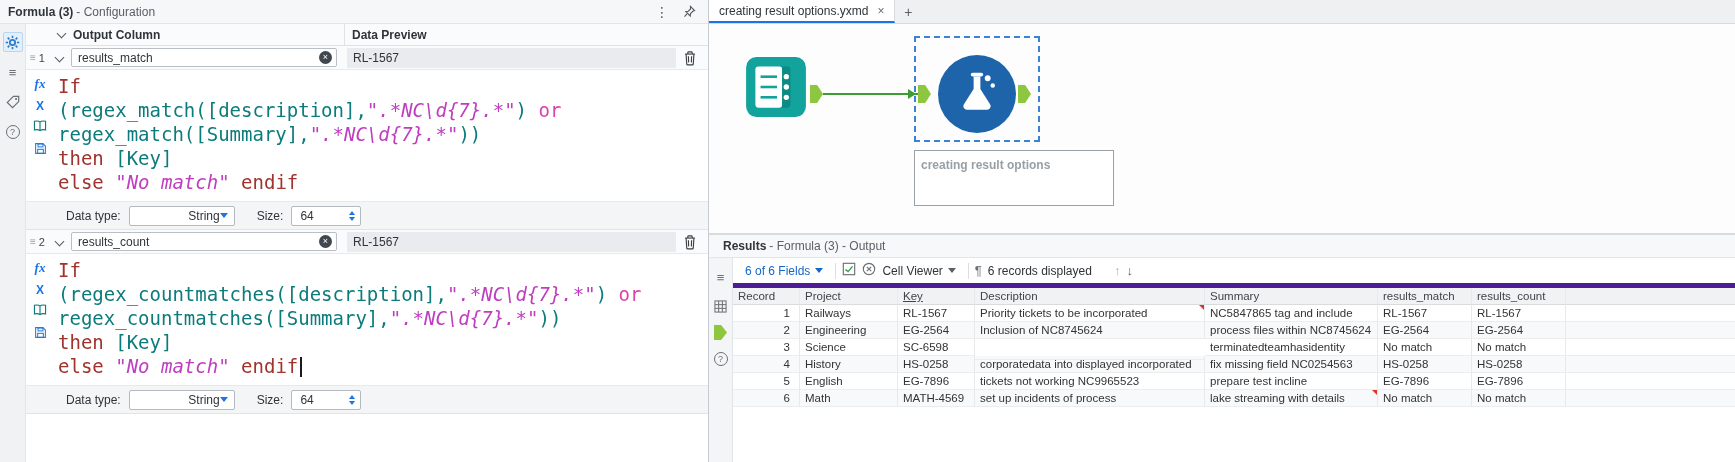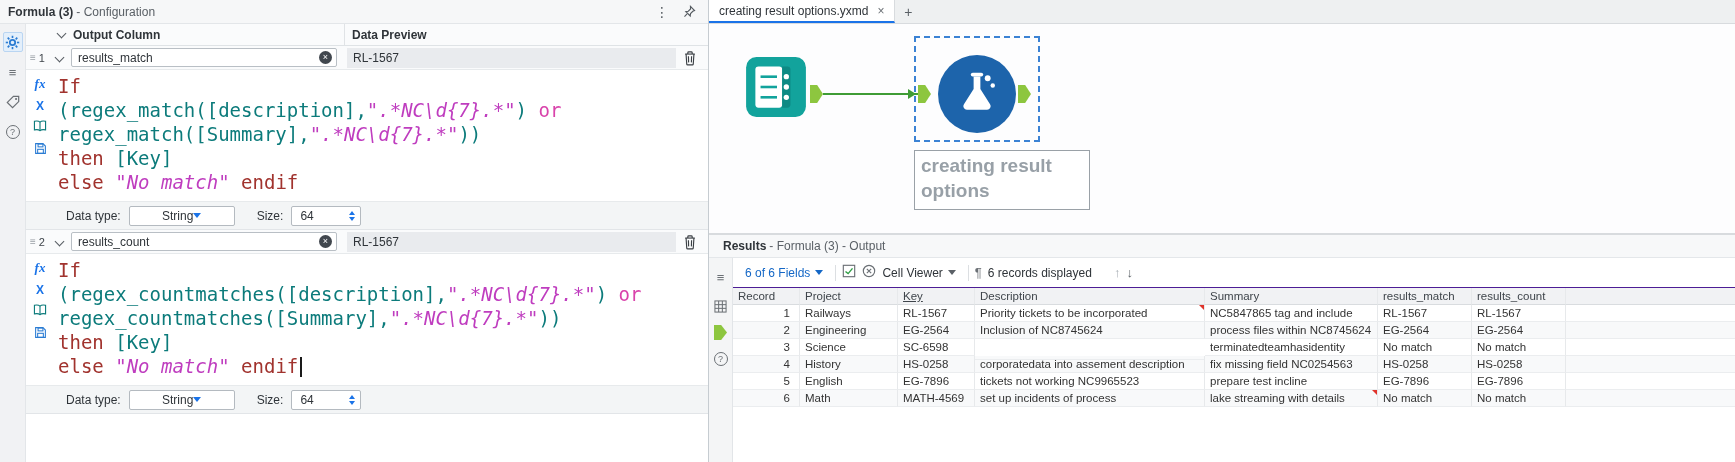--- a/index.html
+++ b/index.html
@@ -45,21 +45,21 @@
   .tk-kw{color:#a1332e}
   .tk-fn{color:#0c7b7b}
   .tk-str{color:#bf3dbf;font-style:italic}
   .tk-op{color:#d943ab}
   .tk-pl{color:#333}
   .tk-caret{display:inline-block;width:2px;height:20px;background:#1a1a1a;vertical-align:text-bottom;margin-left:2px}
 
   .typerow{height:28px;background:#f3f5f6;border-bottom:1px solid #e2e5e8;display:flex;align-items:center;padding-left:40px;gap:8px}
   .lbl{font-size:12px;color:#2f3439}
   .lbl2{margin-left:14px}
-  .select{width:106px;height:20px;background:#fff;border:1px solid #b4bac0;border-radius:2px;display:flex;align-items:center;justify-content:center;padding-left:6px;font-size:12px;color:#2f3439}
+  .select{width:106px;height:20px;background:#fff;border:1px solid #b4bac0;border-radius:2px;display:flex;align-items:center;justify-content:flex-end;padding-left:6px;font-size:12px;color:#2f3439}
   .dd{width:0;height:0;border-left:4px solid transparent;border-right:4px solid transparent;border-top:5px solid #1a73e8;margin-right:6px}
   .dd-gray{border-top-color:#5a6066}
   .dd-blue{border-top-color:#1467c6}
   .spin{width:70px;height:20px;background:#fff;border:1px solid #b4bac0;border-radius:2px;display:flex;align-items:center;justify-content:space-between;padding-left:8px;font-size:12px;color:#2f3439}
   .spinner{display:flex;flex-direction:column;gap:2px;margin-right:5px;align-items:center}
   .spinner i{display:block;width:0;height:0;border-left:3.5px solid transparent;border-right:3.5px solid transparent}
   .spinner .up{border-bottom:4px solid #1a73e8}
   .spinner .dn{border-top:4px solid #1a73e8}
 
   
@@ -72,29 +72,29 @@
   .canvas{position:absolute;top:24px;left:0;right:0;height:210px;background:#fdfdfe;border-bottom:1px solid #d8dbde;overflow:hidden}
   .tool-input{position:absolute;left:34px;top:30px;width:66px;height:66px}
   .anchor{position:absolute;width:13px;height:18px;background:#8dc63f;clip-path:polygon(0 0,55% 0,100% 50%,55% 100%,0 100%)}
   .a-out1{left:101px;top:61px}
   .a-in2{left:209px;top:61px}
   .a-out2{left:309px;top:61px}
   .conn{position:absolute;left:114px;top:69px;width:95px;height:2px;background:#3f9c35}
   .conn-arrow{position:absolute;left:199px;top:65px;width:0;height:0;border-left:8px solid #3f9c35;border-top:5px solid transparent;border-bottom:5px solid transparent}
   .selrect{position:absolute;left:205px;top:12px;width:126px;height:106px;border:2px dashed #3b82d4}
   .tool-formula{position:absolute;left:229px;top:31px;width:78px;height:78px;border-radius:50%;background:#1d64ab;display:flex;align-items:center;justify-content:center}
-  .tool-label{position:absolute;left:205px;top:126px;width:176px;min-height:56px;border:1px solid #9aa1a7;background:#fff;padding:2px 6px 6px;font-size:19px;line-height:25px;font-weight:bold;color:#98a0a7}
+  .tool-label{position:absolute;left:205px;top:126px;width:200px;min-height:56px;border:1px solid #9aa1a7;background:#fff;padding:2px 6px 6px;font-size:12px;line-height:25px;font-weight:bold;color:#98a0a7}
 
   .res{position:absolute;top:234px;left:0;right:0;bottom:0;background:#fff;border-top:1px solid #d8dbde}
   .res-header{height:23px;display:flex;align-items:center;padding-left:14px;background:#f7f8f9;border-bottom:1px solid #e4e7ea}
   .res-header b{color:#2f3439}
   .res-header .dim{color:#5a6066;margin-left:3px}
   .res-strip{position:absolute;left:0;top:23px;bottom:0;width:24px;background:#f4f5f6;border-right:1px solid #e2e5e8;display:flex;flex-direction:column;align-items:center;padding-top:9px;gap:9px}
   .green-arrow{width:13px;height:15px;background:#8dc63f;clip-path:polygon(0 0,55% 0,100% 50%,55% 100%,0 100%)}
-  .res-toolbar{position:absolute;left:24px;top:23px;right:0;height:30px;background:#fff;border-bottom:1px solid #4c1d95;display:flex;align-items:center;gap:6px;padding-left:12px}
+  .res-toolbar{position:absolute;left:24px;top:23px;right:0;height:30px;background:#fff;border-bottom:5px solid #4c1d95;display:flex;align-items:center;gap:6px;padding-left:12px}
   .fields{display:flex;align-items:center;gap:5px;color:#1467c6;cursor:pointer}
   .cellviewer{display:flex;align-items:center;gap:5px;color:#2f3439;cursor:pointer}
   .tsep{width:1px;height:16px;background:#dcdfe2}
   .pilcrow{color:#6b7075;font-size:13px}
   .records{color:#2f3439}
   .scroll-arrow{font-size:13px;cursor:pointer}
   .up-a{color:#a6adb3;margin-left:16px}
   .dn-a{color:#5a6066}
   .res-table{position:absolute;left:24px;top:53px;right:0;bottom:0;background:#fff;overflow:hidden}
   .rt-row{display:flex;height:17px;line-height:16px}
@@ -419,21 +419,21 @@
             <div class="rt-cell" style="width: 230px; margin-top: 20px;">Fix Data incorporated</div>
             <div class="rt-cell" style="width: 173px;">terminatedteamhasidentity</div>
             <div class="rt-cell" style="width: 94px;">No match</div>
             <div class="rt-cell" style="width: 94px;">No match</div>
             <div class="rt-cell rt-fill"></div>
           </div>
           <div class="rt-row alt">
             <div class="rt-cell num" style="width: 67px;">4</div>
             <div class="rt-cell" style="width: 98px;">History</div>
             <div class="rt-cell" style="width: 77px;">HS-0258</div>
-            <div class="rt-cell" style="width: 230px;">corporatedata into assement description</div>
+            <div class="rt-cell" style="width: 230px;">corporatedata into displayed incorporated</div>
             <div class="rt-cell" style="width: 173px;">fix missing field NC0254563</div>
             <div class="rt-cell" style="width: 94px;">HS-0258</div>
             <div class="rt-cell" style="width: 94px;">HS-0258</div>
             <div class="rt-cell rt-fill"></div>
           </div>
           <div class="rt-row">
             <div class="rt-cell num" style="width: 67px;">5</div>
             <div class="rt-cell" style="width: 98px;">English</div>
             <div class="rt-cell" style="width: 77px;">EG-7896</div>
             <div class="rt-cell" style="width: 230px;">tickets not working NC9965523</div>

